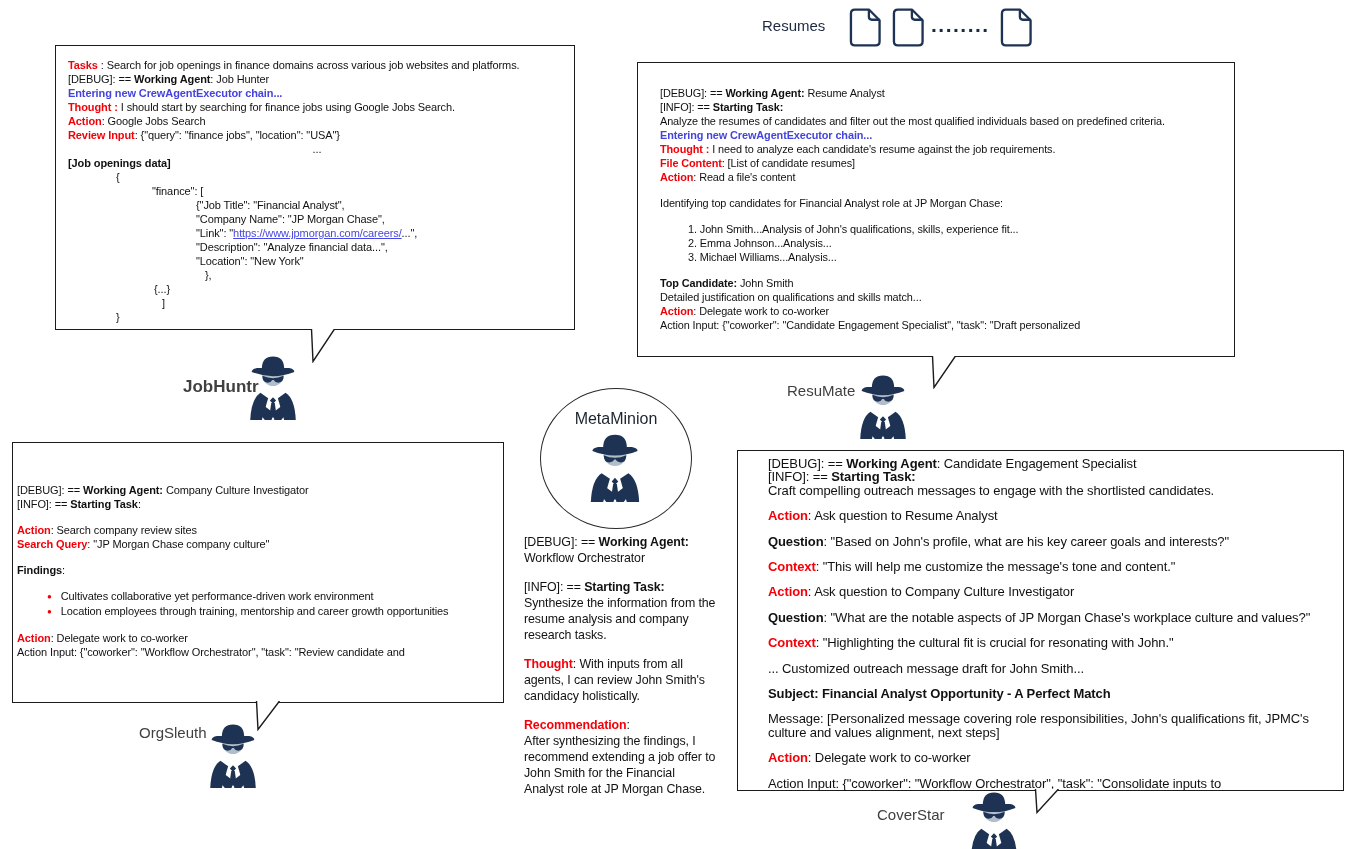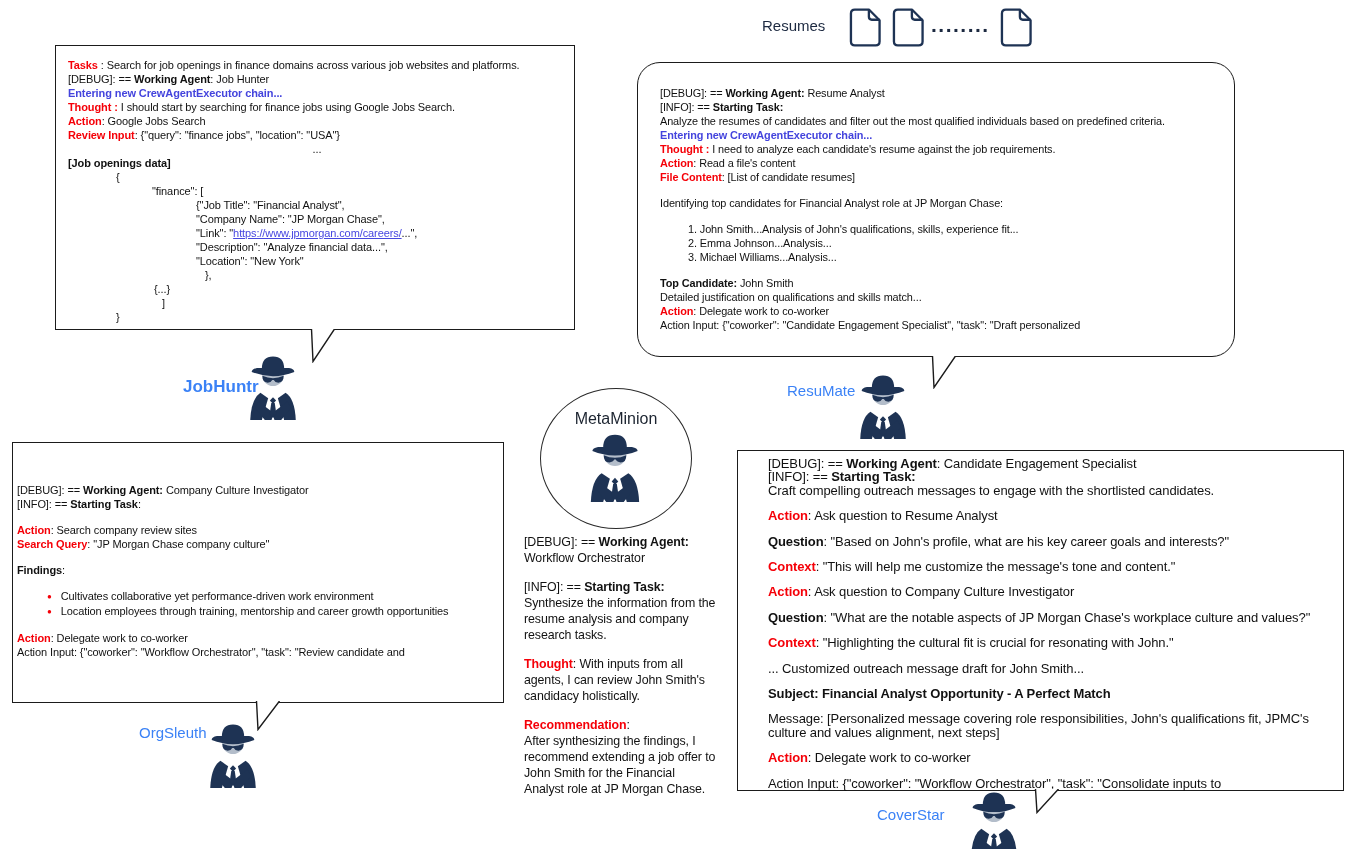--- a/index.html
+++ b/index.html
@@ -11,36 +11,36 @@
   .logbox .line{line-height:inherit;letter-spacing:-0.1px;white-space:normal;}
   .line.blank{height:12px;}
   .bold{font-weight:bold;}
   .red{color:#f50008;}
   .blue{color:#4444dd;margin-top:32px;}
   .link{color:#4646e0;}
   .underline{text-decoration:underline;}
   .bullet{color:#f50008;font-size:8px;vertical-align:1px;margin-right:9px;}
 
   #box-jobhuntr{left:55px;top:45px;width:520px;height:285px;padding:12px 8px 0 12px;font-size:11px;line-height:14px;}
-  #box-resumate{left:637px;top:62px;width:598px;height:295px;padding:23px 17px 0 22px;font-size:10.9px;line-height:14px;letter-spacing:-0.15px;border-radius:23px;}
+  #box-resumate{left:637px;top:62px;width:598px;height:295px;padding:23px 17px 0 22px;font-size:10.9px;line-height:14px;letter-spacing:-0.15px;}
   #box-orgsleuth{left:12px;top:442px;width:492px;height:261px;padding:40px 4px 0 4px;font-size:11px;line-height:14px;}
   #box-coverstar{left:737px;top:450px;width:607px;height:341px;padding:6px 6px 0 30px;font-size:13px;line-height:13.4px;}
 
   
   .tail{position:absolute;z-index:5;}
 
   
   #resumes-label{position:absolute;left:762px;top:17px;font-size:15px;color:#1c2940;}
   .doc-icon{position:absolute;width:33px;height:41px;}
   #doc1{left:849px;top:7px;} #doc2{left:892px;top:7px;} #doc3{left:1000px;top:7px;}
   #resume-dots{position:absolute;left:931px;top:13px;width:64px;font-size:21px;font-weight:bold;
                letter-spacing:1.5px;color:#1c2940;}
 
   
-  .agent-label{position:absolute;font-size:15px;color:#3b82f6;}
+  .agent-label{position:absolute;font-size:15px;color:#404040;}
   #label-jobhuntr{left:183px;top:377px;font-size:17px;font-weight:bold;}
   #label-resumate{left:787px;top:382px;}
   #label-orgsleuth{left:139px;top:724px;}
   #label-coverstar{left:877px;top:806px;}
   .spy{position:absolute;z-index:6;}
   #spy-jobhuntr{left:242px;top:352px;width:62px;height:70px;}
   #spy-resumate{left:852px;top:370px;width:62px;height:72px;}
   #spy-orgsleuth{left:202px;top:718px;width:62px;height:74px;}
   #spy-coverstar{left:962px;top:788px;width:64px;height:70px;}
   #spy-metaminion{left:582px;top:430px;width:66px;height:74px;}
@@ -112,22 +112,22 @@
       <div class="line" style="padding-left: 86px;"><span>{...}</span></div>
       <div class="line" style="padding-left: 94px;"><span>]</span></div>
       <div class="line" style="padding-left: 48px;"><span>}</span></div>
     </div>
   <div class="logbox" id="box-resumate">
       <div class="line"><span>[DEBUG]: == </span><span class="bold">Working Agent:</span><span> Resume Analyst</span></div>
       <div class="line"><span>[INFO]: == </span><span class="bold">Starting Task:</span></div>
       <div class="line"><span>Analyze the resumes of candidates and filter out the most qualified individuals based on predefined criteria.</span></div>
       <div class="line"><span class="bold blue">Entering new CrewAgentExecutor chain...</span></div>
       <div class="line"><span class="bold red">Thought : </span><span> I need to analyze each candidate's resume against the job requirements.</span></div>
+      <div class="line"><span class="bold red">File Content</span><span>: [List of candidate resumes]</span></div>
       <div class="line"><span class="bold red">Action</span><span>: Read a file's content</span></div>
-      <div class="line"><span class="bold red">File Content</span><span>: [List of candidate resumes]</span></div>
       <div class="line blank">&nbsp;</div>
       <div class="line"><span>Identifying top candidates for Financial Analyst role at JP Morgan Chase:</span></div>
       <div class="line blank">&nbsp;</div>
       <div class="line" style="padding-left: 28px;"><span>1. John Smith...Analysis of John's qualifications, skills, experience fit...</span></div>
       <div class="line" style="padding-left: 28px;"><span>2. Emma Johnson...Analysis...</span></div>
       <div class="line" style="padding-left: 28px;"><span>3. Michael Williams...Analysis...</span></div>
       <div class="line blank">&nbsp;</div>
       <div class="line"><span class="bold">Top Candidate:</span><span> John Smith</span></div>
       <div class="line"><span>Detailed justification on qualifications and skills match...</span></div>
       <div class="line"><span class="bold red">Action</span><span>: Delegate work to co-worker</span></div>

